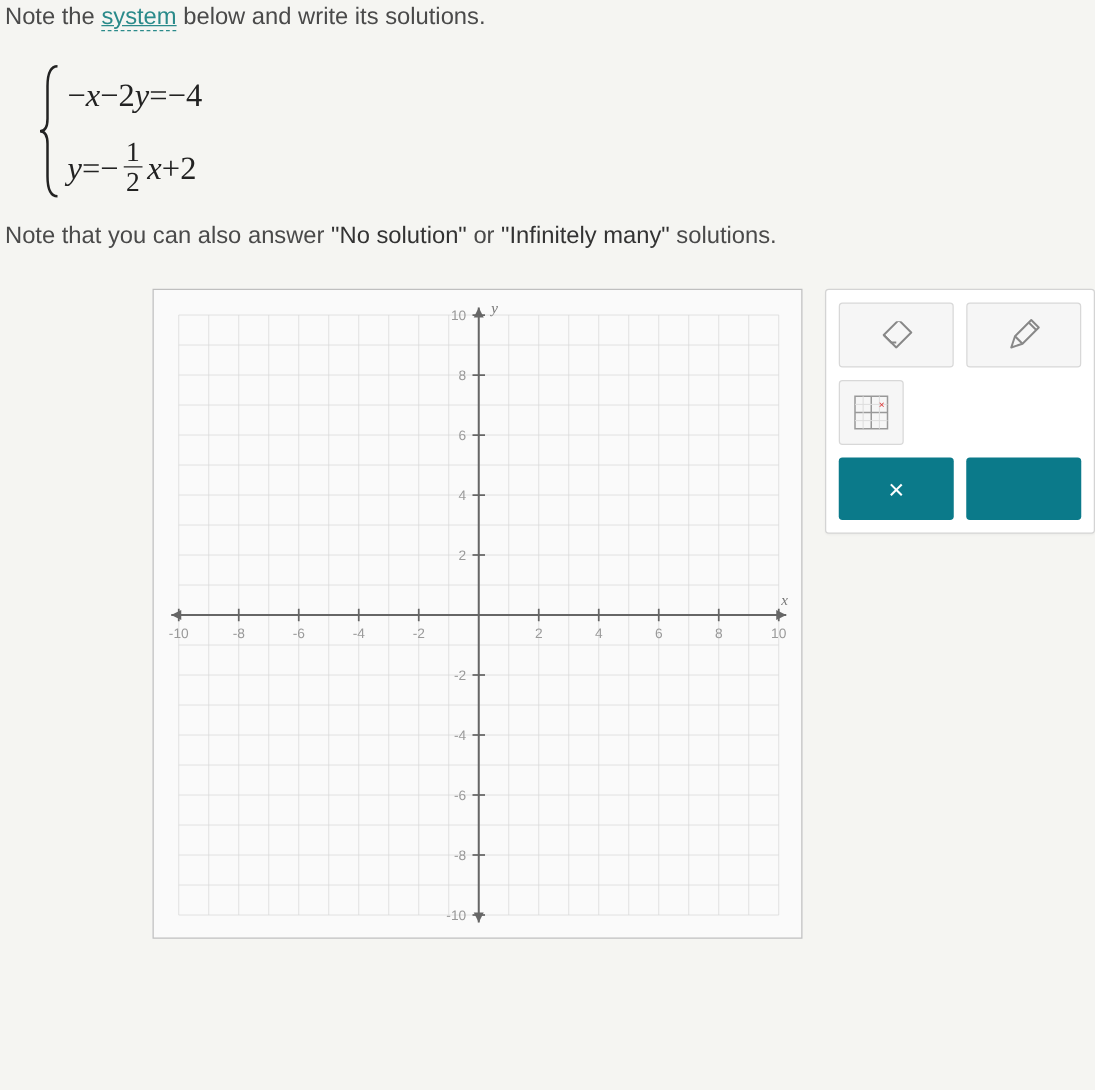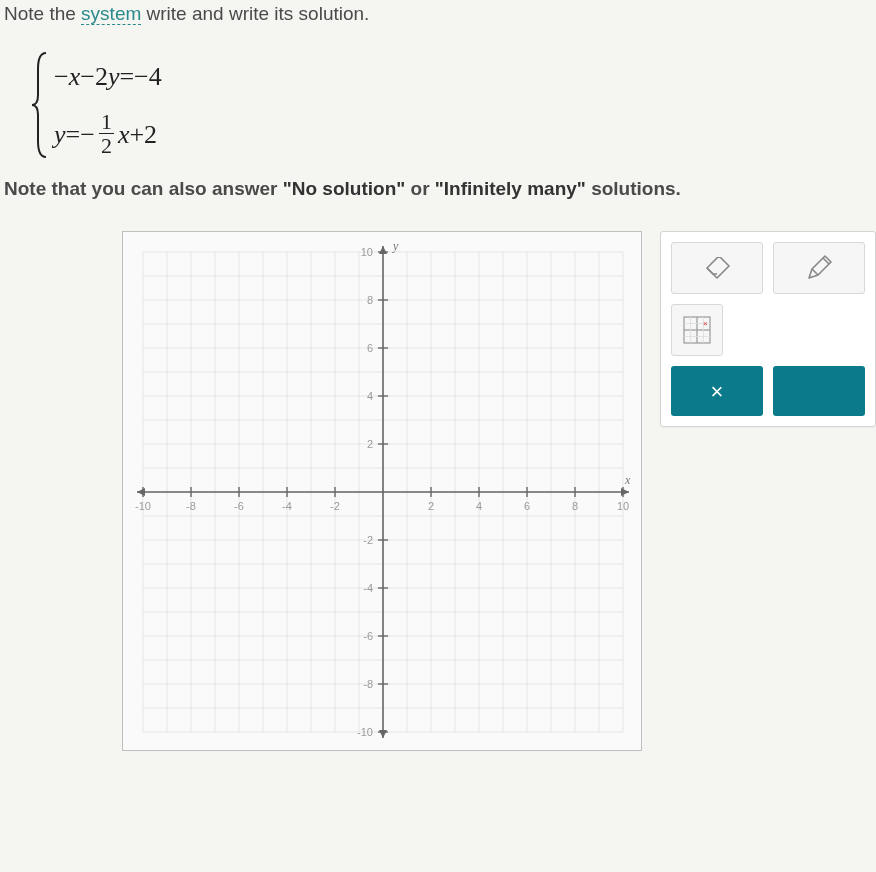--- a/index.html
+++ b/index.html
@@ -14,20 +14,21 @@
     font-size: 19px;
     line-height: 1.5;
     overflow: hidden;
   }
   .content { padding: 0 0 0 4px; }
   .instruction { padding-bottom: 18px; }
   .link {
     color: #2a8a8a;
     border-bottom: 1px dashed #2a8a8a;
     cursor: pointer;
+    text-decoration: underline;
   }
   .equations-block {
     margin: 8px 0 18px 28px;
     font-family: "Times New Roman", Times, serif;
     font-size: 26px;
     color: #222;
     position: relative;
     padding-left: 22px;
   }
   .brace {
@@ -47,21 +48,21 @@
     margin: 0 4px;
     font-size: 22px;
     line-height: 1.05;
     position: relative;
     top: -1px;
   }
   .frac .num { border-bottom: 1.5px solid #222; padding: 0 2px; }
   .frac .den { padding: 0 2px; }
   .var { font-style: italic; }
   .minus::before { content: "−"; }
-  .note { padding-bottom: 28px; font-weight: bold; }
+  .note { padding-bottom: 28px; }
   .note .quoted { color: #333; }
 
   .workarea {
     display: flex;
     align-items: flex-start;
     gap: 18px;
     padding-left: 118px;
   }
   .graph-frame {
     width: 520px; height: 520px;
@@ -105,21 +106,21 @@
     cursor: pointer;
   }
   .action-btn.cut { overflow: hidden; }
 </style>
 </head>
 <body>
 
 <div class="content">
 
   <div class="instruction">
-    <span>Note the </span><span class="link">system</span><span> write and write its solution.</span>
+    <span>Note the </span><span class="link">system</span><span> below and write its solutions.</span>
   </div>
 
   <div class="equations-block">
     <svg class="brace" viewBox="0 0 18 108" preserveAspectRatio="none">
       <path d="M14 2 Q6 2 6 18 L6 44 Q6 54 0 54 Q6 54 6 64 L6 90 Q6 106 14 106" fill="none" stroke="#222" stroke-width="2"></path>
     </svg>
     <div class="eq-row">
       <span class="minus"></span><span class="var">x</span><span class="minus"></span>2<span class="var">y</span>=<span class="minus"></span>4
     </div>
     <div class="eq-row spaced">

